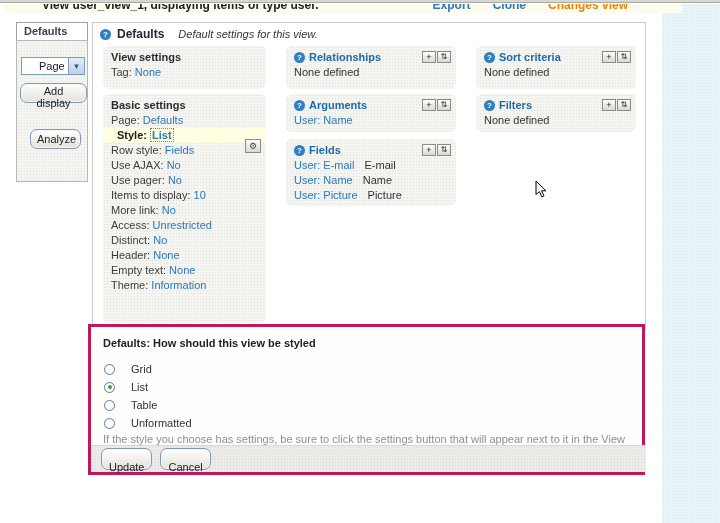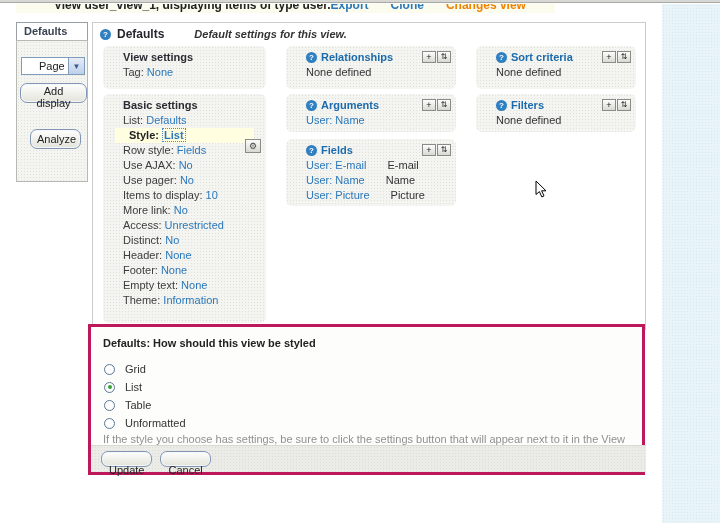--- a/index.html
+++ b/index.html
@@ -10,21 +10,21 @@
   }
   
   .dots      { background-color:#f4f4f1; background-image:radial-gradient(#e0e0dc 24%, transparent 26%); background-size:3px 3px; }
   .dots-blue { background-color:#e9f4f9; background-image:radial-gradient(#d4e9f3 28%, transparent 30%); background-size:3px 3px; }
   .dots-gray { background-color:#ebebe7; background-image:radial-gradient(#dcdcd5 26%, transparent 28%); background-size:3px 3px; }
 
   .top-strip { position:absolute; left:0; top:0; width:720px; height:3px;
                background:#d7d7d3; border-bottom:1px solid #a9a9a4; }
   .right-strip { position:absolute; left:662px; top:4px; width:58px; height:519px; }
 
-  .title-row { position:absolute; left:16px; top:4px; width:539px; height:9px;
+  .title-row { position:absolute; left:4px; top:4px; width:678px; height:9px;
                overflow:hidden; background:#fbfbee; }
   .title-row-inner { display:flex; margin-top:-6px; padding-left:38px; align-items:baseline; }
   .page-title { font-weight:bold; font-size:12px; color:#222; white-space:nowrap; }
   .title-links { margin-left:auto; margin-right:54px; display:flex; gap:22px; }
   .title-links a { font-weight:bold; font-size:12px; text-decoration:none; white-space:nowrap; }
   .lnk-blue { color:#2b78bb; }
   .lnk-orange { color:#ef8200; }
 
   
   .side-tab { position:absolute; left:16px; top:22px; width:72px; height:18px;
@@ -42,27 +42,27 @@
             background:linear-gradient(#fefefe,#e3e3da); font-family:inherit; font-size:11px;
             padding:1px 6px 2px; cursor:default; box-shadow:inset 0 0 0 1px #f4f7fb; }
   .btn-add     { position:absolute; left:3px;  top:42px;  width:67px; height:20px; }
   .btn-analyze { position:absolute; left:13px; top:88px;  width:51px; height:20px; }
 
   
   .main-box { position:absolute; left:92px; top:22px; width:554px; height:308px;
               background:#fff; border:1px solid #cccccc; }
   .main-head { display:flex; align-items:center; gap:6px; padding:4px 0 0 7px; }
   .main-head .t { font-weight:bold; font-size:12px; color:#26262e; }
-  .main-head .d { font-style:italic; color:#333; margin-left:24px;font-weight:bold; }
+  .main-head .d { font-style:italic; color:#333; margin-left:8px; }
 
   .qicon { display:inline-flex; width:11px; height:11px; border-radius:50%;
            background:#2f7fc1; color:#fff; font-size:8px; font-weight:bold;
            align-items:center; justify-content:center; flex:0 0 auto; }
 
-  .panel { position:absolute; padding:4px 20px; line-height:15px; overflow:hidden;border-radius:6px; }
+  .panel { position:absolute; padding:4px 8px; line-height:15px; overflow:hidden;border-radius:6px; }
   .p-viewset  { left:10px;  top:23px;  width:163px; height:43px; }
   .p-basic    { left:10px;  top:71px;  width:163px; height:229px; }
   .p-rel      { left:193px; top:23px;  width:170px; height:43px; }
   .p-args     { left:193px; top:71px;  width:170px; height:38px; }
   .p-fields   { left:193px; top:116px; width:170px; height:67px; }
   .p-sort     { left:383px; top:23px;  width:160px; height:43px; }
   .p-filters  { left:383px; top:71px;  width:160px; height:38px; }
 
   .panel h3.plain { font-size:11px; color:#2b2b33; }
   .panel .head-blue { display:flex; align-items:center; gap:4px; font-weight:bold; color:#1b6bad; }
@@ -76,35 +76,35 @@
   .row { white-space:nowrap; }
   .row .lbl { color:#3c3c3c; }
   .row.changed { background:#fffee1; margin:0 -8px; padding:0 8px; font-weight:bold; }
   .row.changed .lbl { color:#222; }
   .row.changed a.val { font-weight:bold; }
   .row.indent { padding-left:14px; }
   .focus-dotted { border:1px dotted #4a88c6; padding:0 1px; }
   .gear-btn { position:absolute; right:5px; top:45px; width:16px; height:14px;
               border:1px solid #8a8a86; background:linear-gradient(#fbfbfb,#d9d9d3);
               font-size:9px; line-height:12px; text-align:center; color:#444; padding:0; }
-  .fitem .sfx { margin-left:21px; color:#333; }
+  .fitem .sfx { margin-left:10px; color:#333; }
 
   
   .form-box { position:absolute; left:88px; top:324px; width:557px; height:151px;
               background:#fdfdfc; border:3px solid #be185d; }
   .form-title { position:absolute; left:12px; top:10px; font-weight:bold; color:#222; }
-  .radio-row { position:absolute; left:13px; display:flex; align-items:center; gap:10px; }
+  .radio-row { position:absolute; left:13px; display:flex; align-items:center; gap:16px; }
   .radio { width:11px; height:11px; border-radius:50%; border:1px solid #5e7b99;
            background:radial-gradient(#ffffff 55%, #dfe5ea); position:relative; }
   .radio.checked::after { content:""; position:absolute; left:2.5px; top:2.5px;
                           width:4px; height:4px; border-radius:50%; background:#36a336; }
   .form-help { position:absolute; left:12px; top:106px; width:530px; color:#909090; }
   .form-actions { position:absolute; left:0; bottom:0; width:555px; height:27px;
                   border-top:1px solid #d8d8d2; display:flex; align-items:center; gap:8px; padding-left:10px; }
-  .form-actions .xp-btn { height:16px; padding:12px 7px 1px; }
+  .form-actions .xp-btn { height:22px; padding:12px 7px 1px; }
 
   .cursor { position:absolute; left:535px; top:180px; width:12px; height:18px; }
 </style>
 </head>
 <body>
 
 <div class="top-strip"></div>
 <div class="right-strip dots-blue"></div>
 
 <div class="title-row">
@@ -138,31 +138,30 @@
   <div class="panel dots p-viewset">
     <h3 class="plain">View settings</h3>
     <div class="row">
       <span class="lbl">Tag:</span>
       <a href="#" class="val">None</a>
     </div>
   </div>
 
   <div class="panel dots p-basic">
     <h3 class="plain">Basic settings</h3>
-    <div class="row"><span class="lbl">List:</span> <a href="#" class="val">Defaults</a></div>
+    <div class="row"><span class="lbl">Page:</span> <a href="#" class="val">Defaults</a></div>
     <div class="row changed indent"><span class="lbl">Style:</span> <a href="#" class="val focus-dotted">List</a></div>
     <div class="row"><span class="lbl">Row style:</span> <a href="#" class="val">Fields</a></div>
     <div class="row"><span class="lbl">Use AJAX:</span> <a href="#" class="val">No</a></div>
     <div class="row"><span class="lbl">Use pager:</span> <a href="#" class="val">No</a></div>
     <div class="row"><span class="lbl">Items to display:</span> <a href="#" class="val">10</a></div>
     <div class="row"><span class="lbl">More link:</span> <a href="#" class="val">No</a></div>
     <div class="row"><span class="lbl">Access:</span> <a href="#" class="val">Unrestricted</a></div>
     <div class="row"><span class="lbl">Distinct:</span> <a href="#" class="val">No</a></div>
     <div class="row"><span class="lbl">Header:</span> <a href="#" class="val">None</a></div>
-    <div class="row"><span class="lbl">Footer:</span> <a href="#" class="val">None</a></div>
     <div class="row"><span class="lbl">Empty text:</span> <a href="#" class="val">None</a></div>
     <div class="row"><span class="lbl">Theme:</span> <a href="#" class="val">Information</a></div>
     <button class="gear-btn">⚙</button>
   </div>
 
   <div class="panel dots p-rel">
     <div class="head-blue">
       <span class="qicon">?</span>
       <a href="#">Relationships</a>
     </div>

